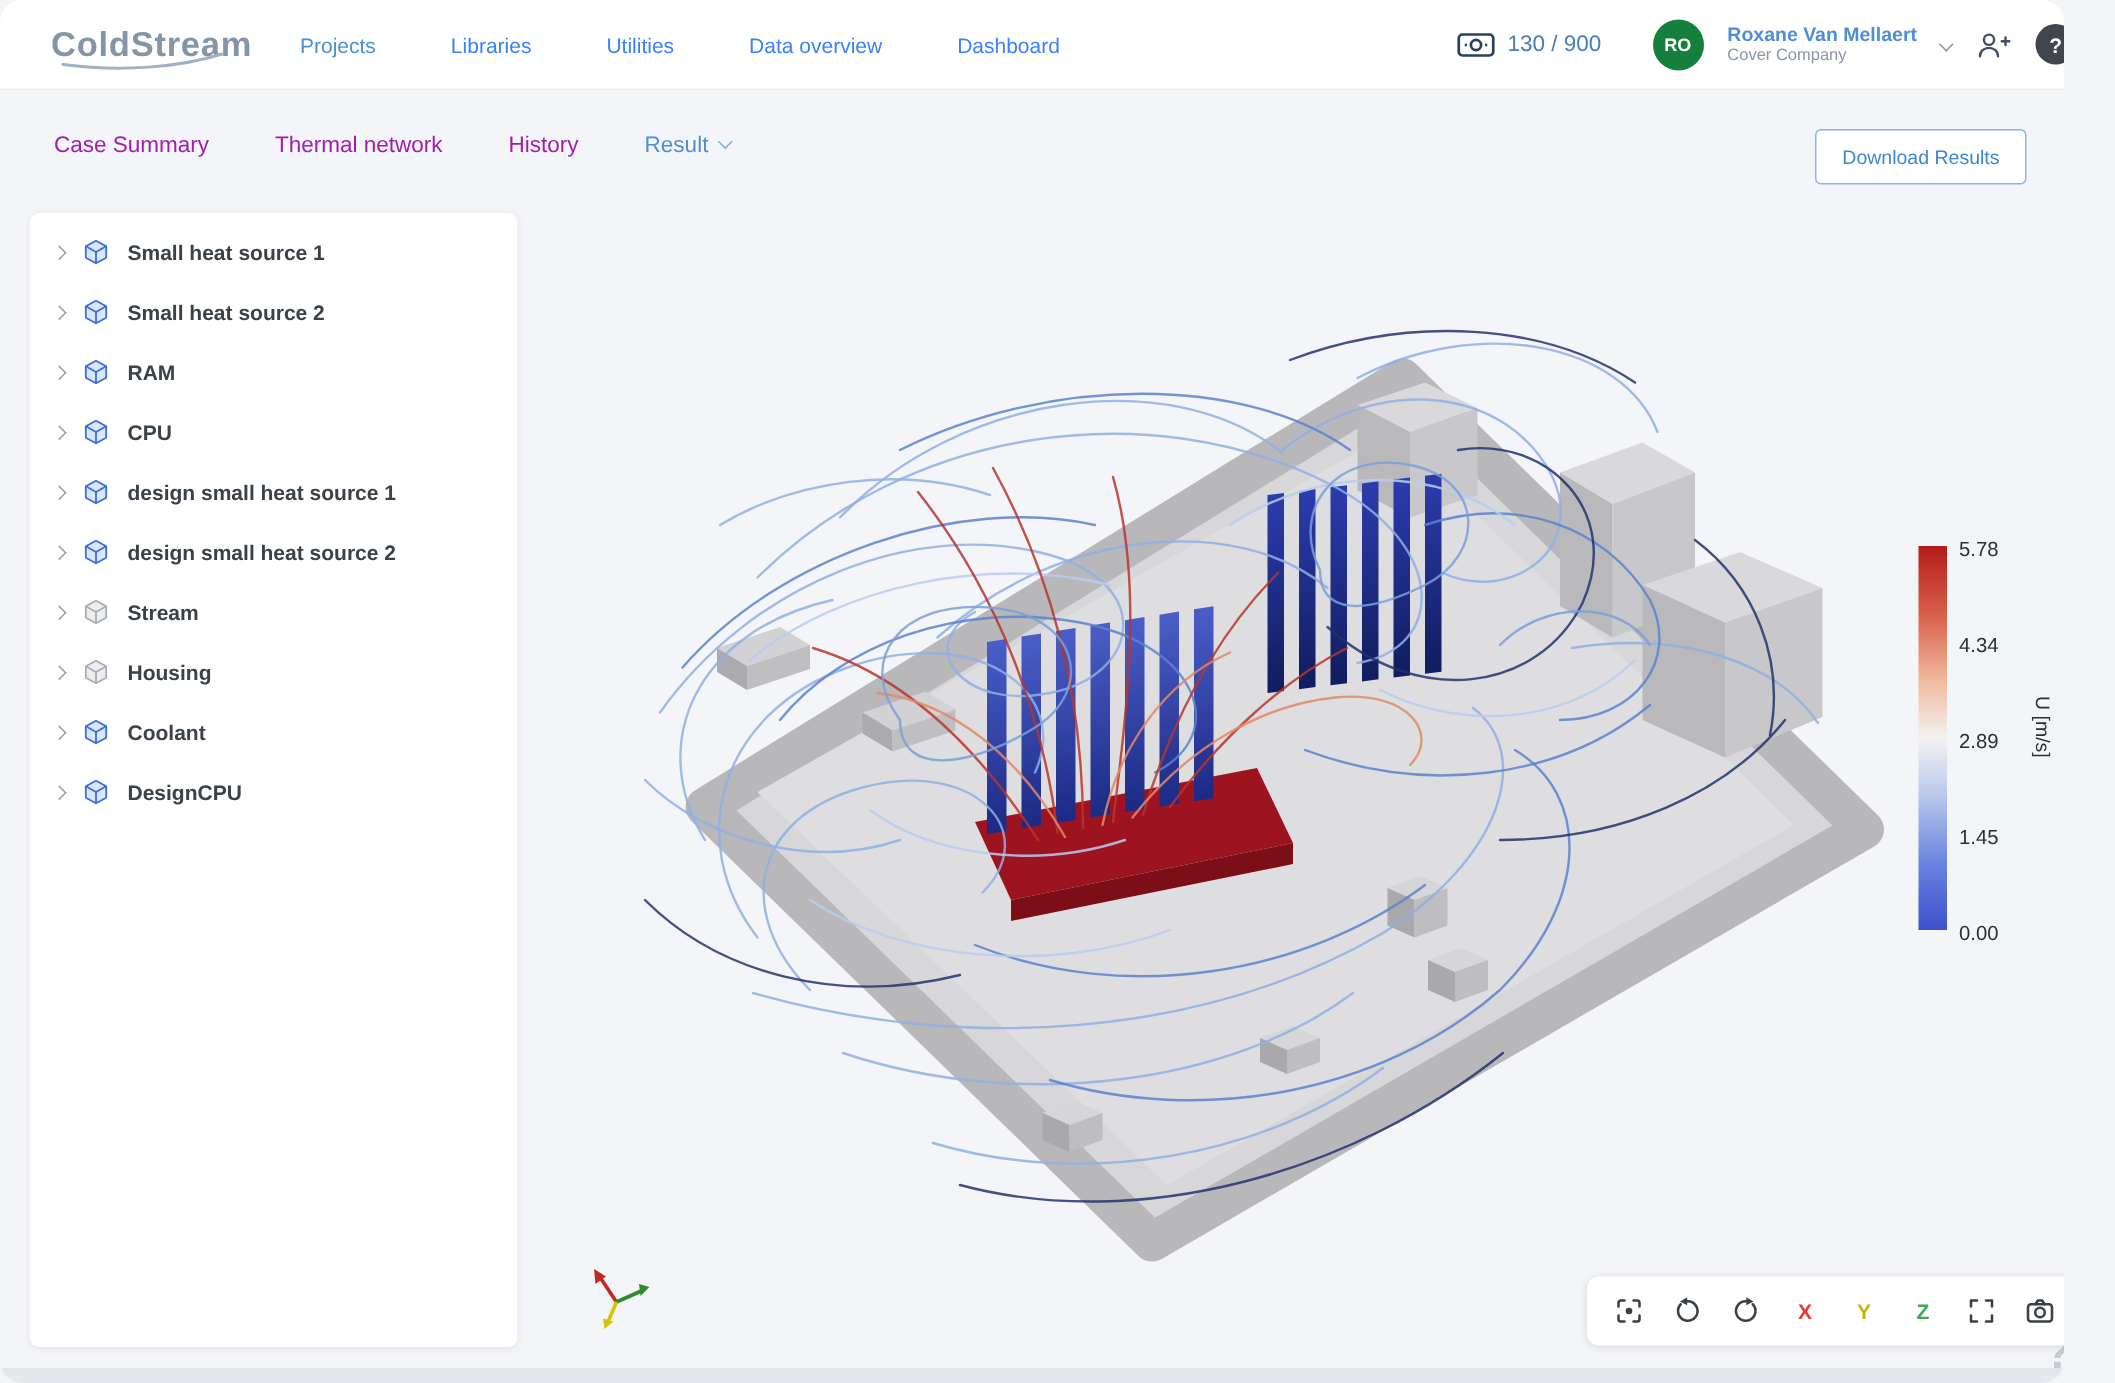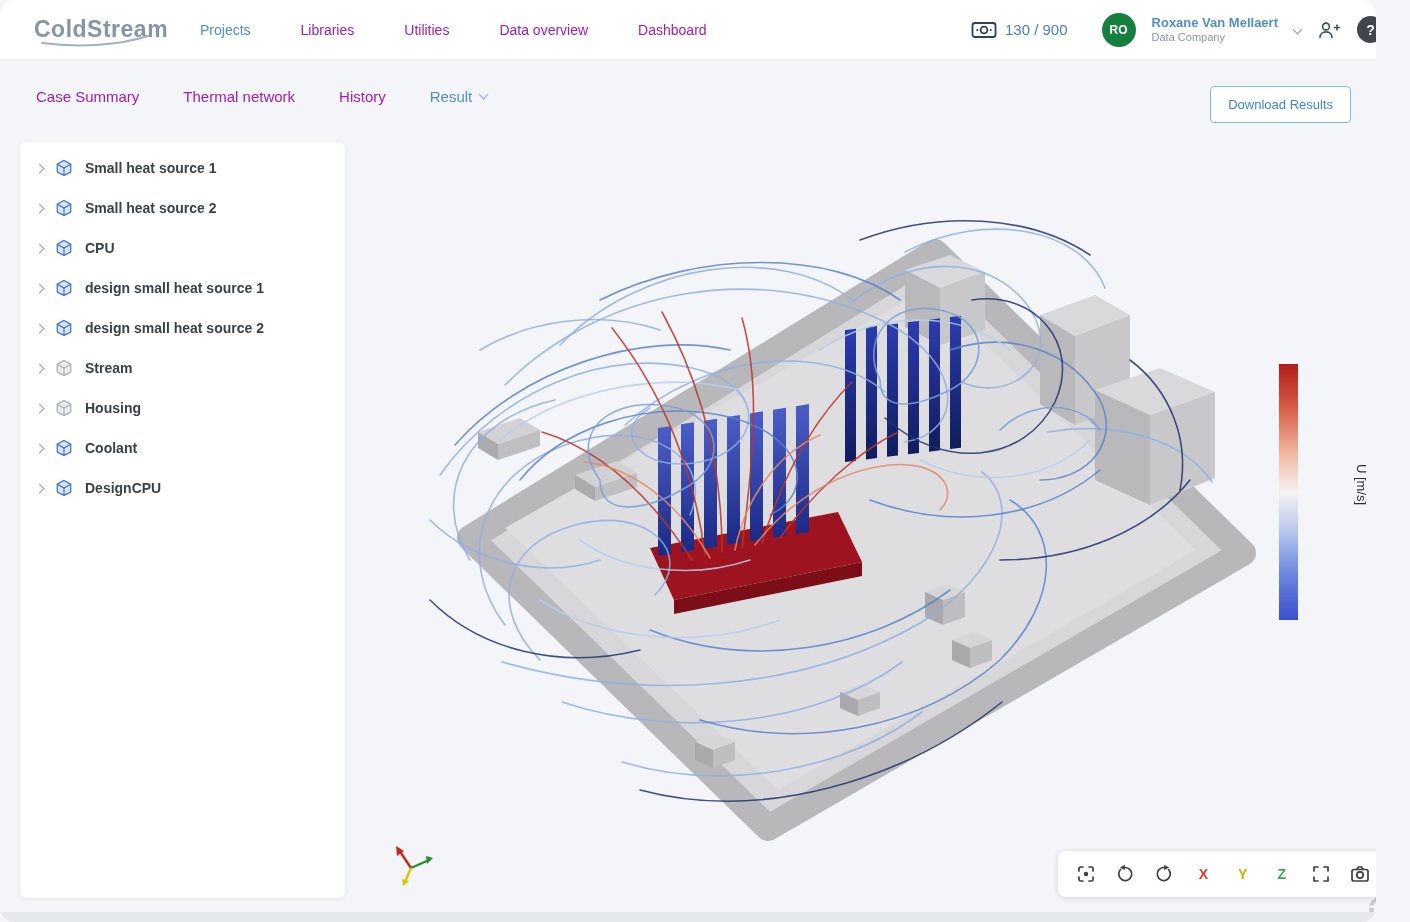--- a/index.html
+++ b/index.html
@@ -7,21 +7,21 @@
   body { font-family:"Liberation Sans", sans-serif; background:#f4f5f8; overflow:hidden; }
   .app { position:relative; width:1376px; height:922px; background:#f4f5f8; overflow:hidden;border-radius:15px; }
 
   
   .navbar { position:absolute; left:0; top:0; width:1410px; height:60px; background:#fff;
             border-bottom:1px solid #eceef1; display:flex; align-items:center; z-index:10; }
   .logo { position:relative; margin-left:34px; font-size:23px; font-weight:bold; color:#8496a6;
           letter-spacing:.5px; width:130px; }
   .logo .swoosh { position:absolute; left:6px; bottom:-4px; }
   .nav-items { display:flex; gap:50px; margin-left:36px; }
-  .nav-item { font-size:14px; color:#a21caf; cursor:pointer; }
+  .nav-item { font-size:14px; color:#3b82f6; cursor:pointer; }
   .nav-item.active { color:#4d8fd1; }
   .nav-right { margin-left:auto; display:flex; align-items:center; gap:16px; padding-right:26px;text-align:right; }
   .credits { display:flex; align-items:center; gap:8px; margin-right:18px; }
   .credits-value { font-size:15px; color:#4a7fb5; }
   .avatar { width:34px; height:34px; border-radius:50%; background:#15803d; color:#fff;
             display:flex; align-items:center; justify-content:center; font-size:12px; font-weight:bold; }
   .user-text { display:flex; flex-direction:column; align-items:flex-start; line-height:1.25; }
   .user-name { font-size:13px; color:#4d8fd1; font-weight:bold; }
   .user-company { font-size:11px; color:#8a96a2; }
   .chev { width:7px; height:7px; border-right:1.6px solid #8a96a2; border-bottom:1.6px solid #8a96a2;
@@ -234,21 +234,21 @@
         <svg width="26" height="20" viewBox="0 0 26 20">
           <rect x="1.5" y="3" width="23" height="14" rx="2.5" stroke="#27415f" stroke-width="1.8" fill="none"></rect>
           <circle cx="13" cy="10" r="3.4" stroke="#27415f" stroke-width="1.8" fill="none"></circle>
           <path d="M5.5 10 h1.5 M19 10 h1.5" stroke="#27415f" stroke-width="1.8"></path>
         </svg>
         <span class="credits-value">130 / 900</span>
       </div>
       <div class="avatar">RO</div>
       <div class="user-text">
         <span class="user-name">Roxane Van Mellaert</span>
-        <span class="user-company">Data Company</span>
+        <span class="user-company">Cover Company</span>
       </div>
       <span class="chev"></span>
       <svg width="24" height="20" viewBox="0 0 24 20" style="stroke:#3f4e63; fill:none; stroke-width:1.6; stroke-linecap:round;">
         <circle cx="9" cy="6.5" r="3.4"></circle>
         <path d="M3 17.5 c0-3.4 2.7-5.6 6-5.6 s6 2.2 6 5.6"></path>
         <path d="M17.5 7.5 h5 M20 5 v5"></path>
       </svg>
       <div class="help-circle">?</div>
     </div>
   </header>
@@ -286,20 +286,28 @@
           <path class="ce" d="M2.2 5.2 L9 9 L15.8 5.2 M9 9 L9 16.5"></path>
         </svg>
       <span class="tree-label">Small heat source 2</span>
     </div>
     <div class="tree-row">
       <span class="chev-right"></span>
       <svg class="cube" width="18" height="18" viewBox="0 0 18 18">
           <path class="cf" d="M9 1.5 L15.8 5.2 L15.8 12.8 L9 16.5 L2.2 12.8 L2.2 5.2 Z"></path>
           <path class="ce" d="M2.2 5.2 L9 9 L15.8 5.2 M9 9 L9 16.5"></path>
         </svg>
+      <span class="tree-label">RAM</span>
+    </div>
+    <div class="tree-row">
+      <span class="chev-right"></span>
+      <svg class="cube" width="18" height="18" viewBox="0 0 18 18">
+          <path class="cf" d="M9 1.5 L15.8 5.2 L15.8 12.8 L9 16.5 L2.2 12.8 L2.2 5.2 Z"></path>
+          <path class="ce" d="M2.2 5.2 L9 9 L15.8 5.2 M9 9 L9 16.5"></path>
+        </svg>
       <span class="tree-label">CPU</span>
     </div>
     <div class="tree-row">
       <span class="chev-right"></span>
       <svg class="cube" width="18" height="18" viewBox="0 0 18 18">
           <path class="cf" d="M9 1.5 L15.8 5.2 L15.8 12.8 L9 16.5 L2.2 12.8 L2.2 5.2 Z"></path>
           <path class="ce" d="M2.2 5.2 L9 9 L15.8 5.2 M9 9 L9 16.5"></path>
         </svg>
       <span class="tree-label">design small heat source 1</span>
     </div>
@@ -339,20 +347,27 @@
       <span class="chev-right"></span>
       <svg class="cube" width="18" height="18" viewBox="0 0 18 18">
           <path class="cf" d="M9 1.5 L15.8 5.2 L15.8 12.8 L9 16.5 L2.2 12.8 L2.2 5.2 Z"></path>
           <path class="ce" d="M2.2 5.2 L9 9 L15.8 5.2 M9 9 L9 16.5"></path>
         </svg>
       <span class="tree-label">DesignCPU</span>
     </div>
   </aside>
 
   <div class="colorbar"></div>
+  <div class="cb-ticks">
+    <span class="cb-tick" style="top:0%">5.78</span>
+    <span class="cb-tick" style="top:25%">4.34</span>
+    <span class="cb-tick" style="top:50%">2.89</span>
+    <span class="cb-tick" style="top:75%">1.45</span>
+    <span class="cb-tick" style="top:100%">0.00</span>
+  </div>
   <div class="cb-label">U [m/s]</div>
 
   <svg class="triad" width="52" height="52" viewBox="0 0 52 52">
     <path d="M26 30 L14 12" stroke="#c62820" stroke-width="2.4"></path>
     <polygon points="11,8 19,13 12,18" fill="#c62820"></polygon>
     <path d="M26 30 L44 22" stroke="#2e8b2e" stroke-width="2.4"></path>
     <polygon points="48,20 41,18 42,26" fill="#2e8b2e"></polygon>
     <path d="M26 30 L20 44" stroke="#d8c400" stroke-width="2.4"></path>
     <polygon points="18,48 17,41 24,43" fill="#d8c400"></polygon>
   </svg>

